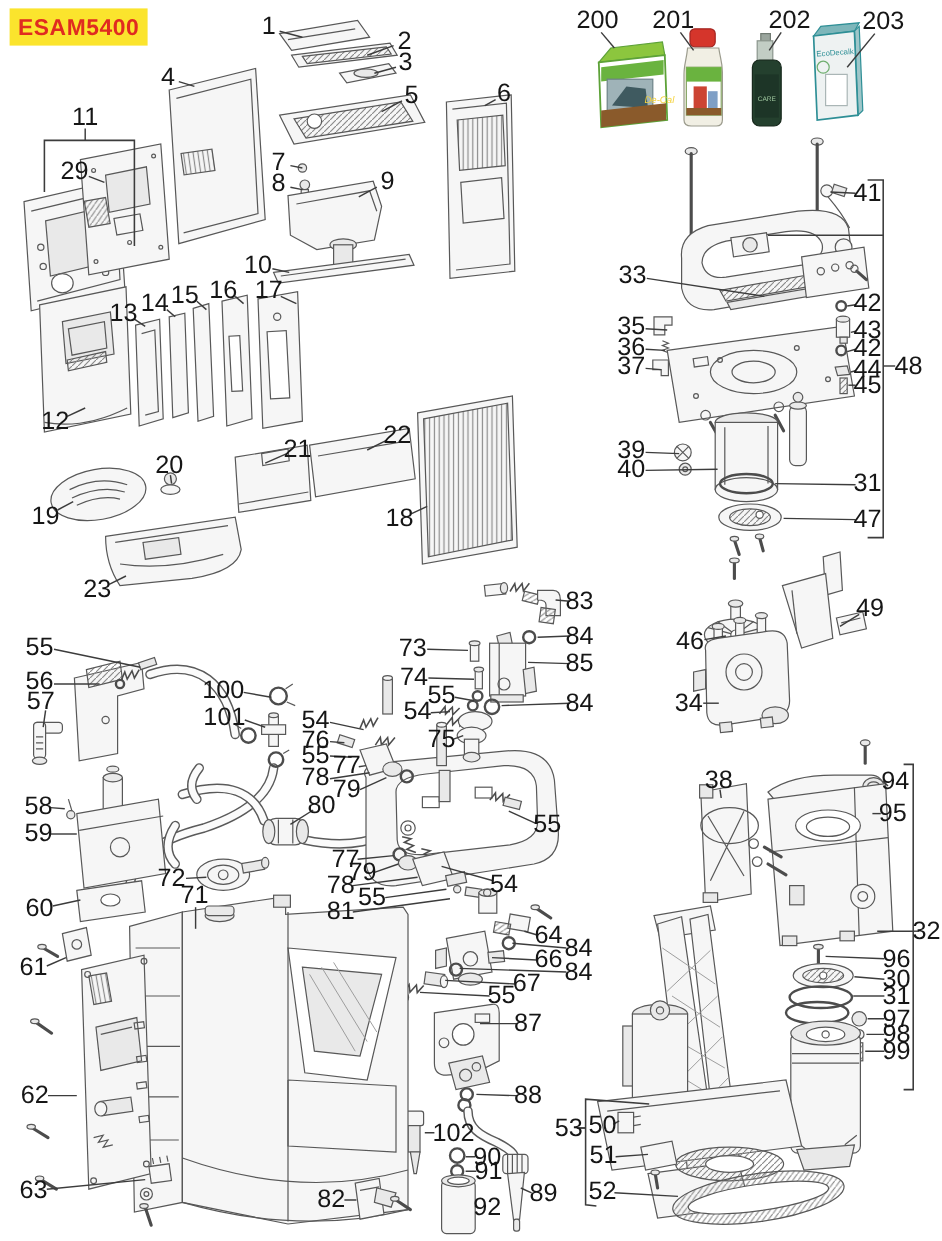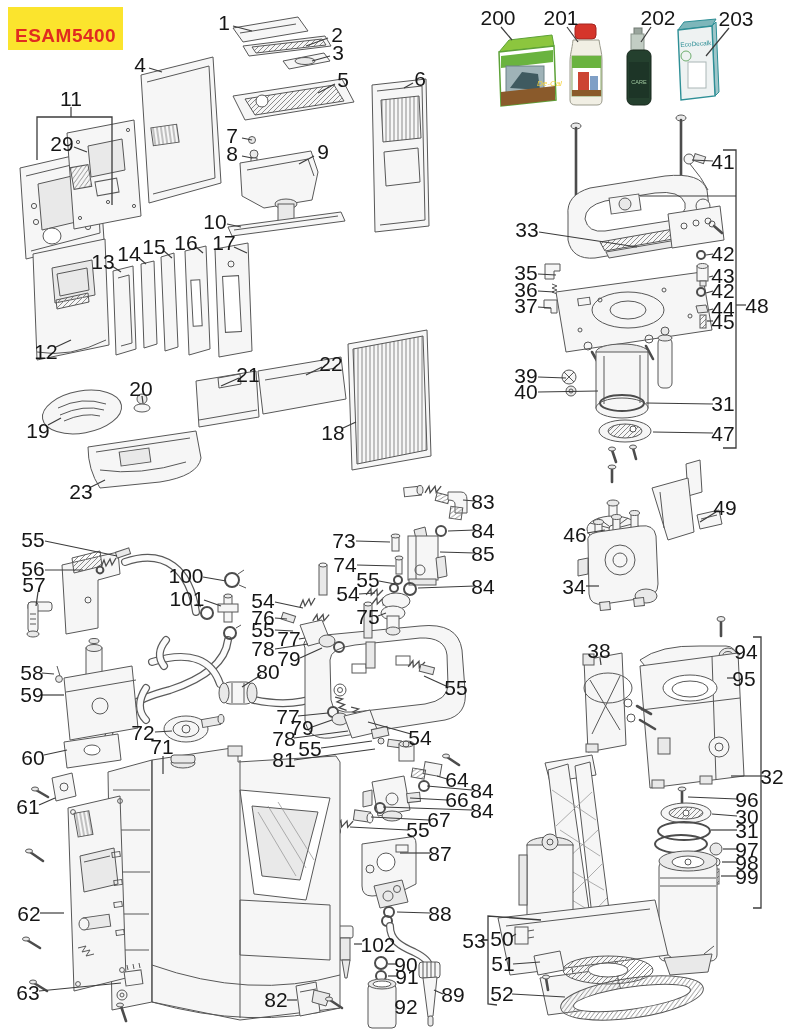--- a/index.html
+++ b/index.html
@@ -1,19 +1,19 @@
 <!DOCTYPE html>
 <html><head>
 <meta charset="utf-8">
 <style>
   html,body{margin:0;padding:0;background:#fff;}
   #stage{position:relative;width:785px;height:1034px;background:#fff;overflow:hidden;
          font-family:"Liberation Sans",sans-serif;}
   #model-badge{position:absolute;left:8px;top:7px;background:#fbe42d;color:#e02b20;
-     font-size:19px;font-weight:bold;letter-spacing:.5px;padding:18px 7px 3px 7px;z-index:5;}
+     font-size:19px;font-weight:bold;letter-spacing:.5px;padding:6px 7px 3px 7px;z-index:5;}
   svg{position:absolute;left:0;top:0;}
   .plabel{font-family:"Liberation Sans",sans-serif;font-size:21px;fill:#161616;
           text-anchor:middle;dominant-baseline:central;}
   .leader{stroke:#3c3c3c;stroke-width:1.2;fill:none;}
   .bracket{stroke:#3c3c3c;stroke-width:1.3;fill:none;}
   .pt{fill:#f6f6f6;stroke:#585858;stroke-width:1;}
   .pt2{fill:#e9e9e9;stroke:#585858;stroke-width:1;}
   .wh{fill:#ffffff;stroke:#585858;stroke-width:1;}
   .ln{fill:none;stroke:#585858;stroke-width:1;}
   .fln{fill:none;stroke:#9a9a9a;stroke-width:.8;}

